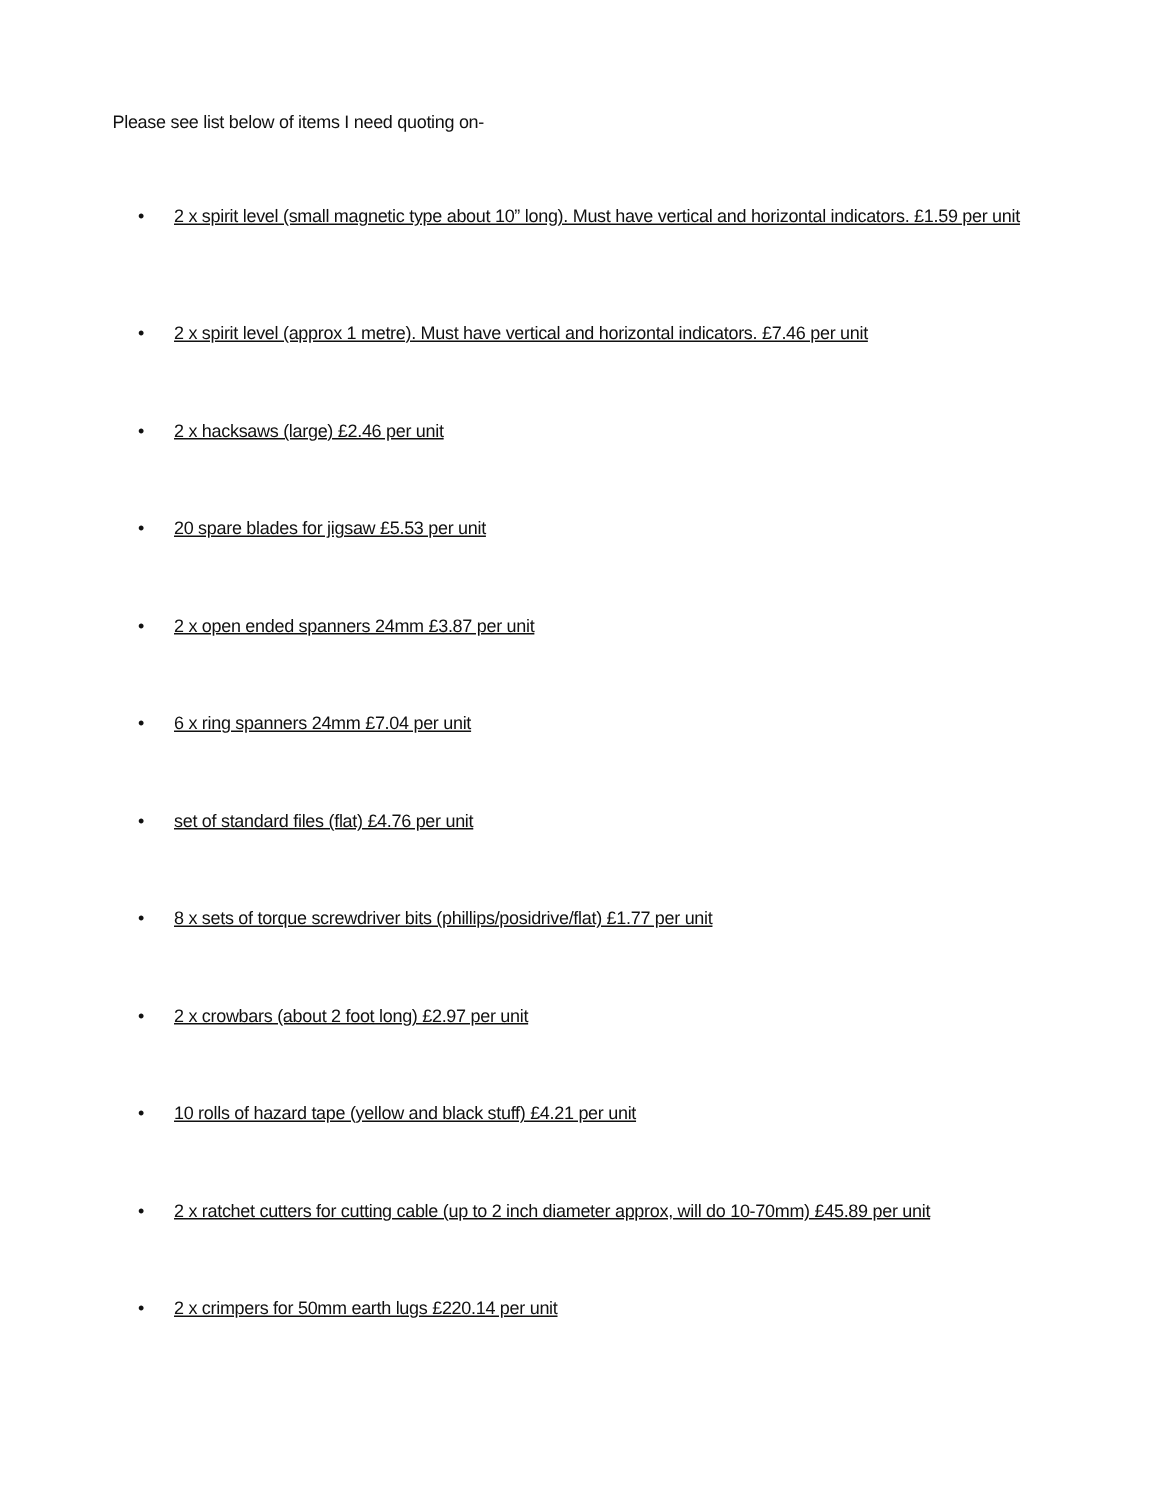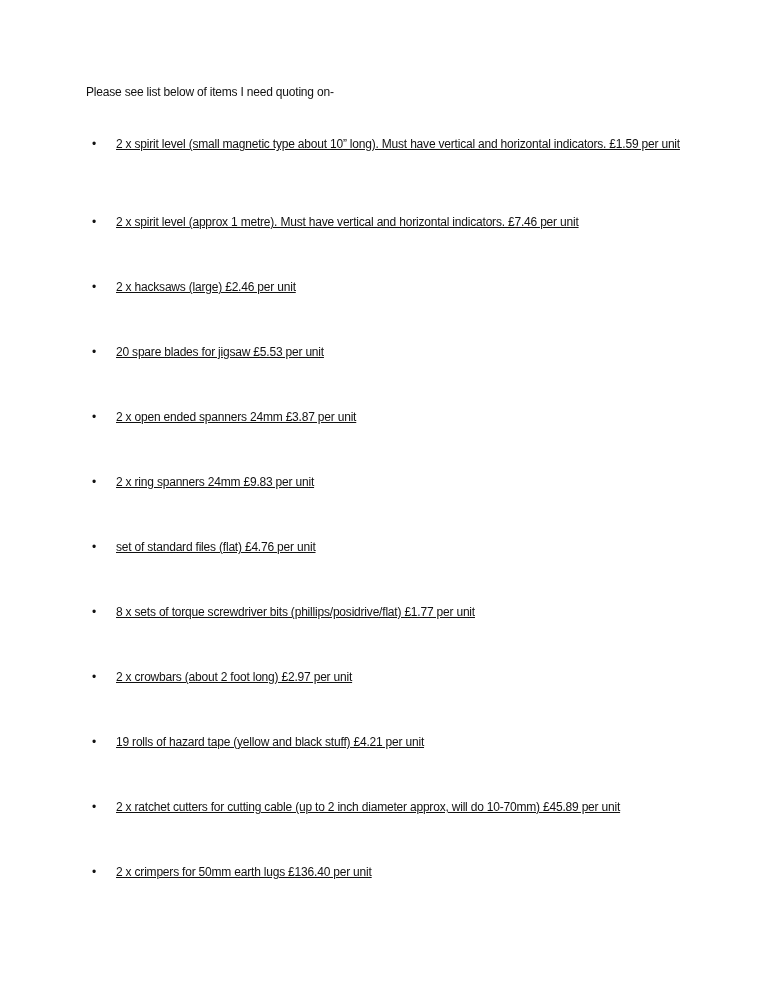--- a/index.html
+++ b/index.html
@@ -20,21 +20,21 @@
     width: 24px; flex: 0 0 24px; font-size: 12px; line-height: 15px;
   }
   .text {
     flex: 1; letter-spacing: -0.2px; text-decoration: underline;
   }
 </style>
 </head>
 <body>
 
 <div>
-  <p class="intro" style="margin:15px">Please see list below of items I need quoting on-</p>
+  <p class="intro" style="margin:4px">Please see list below of items I need quoting on-</p>
 
   <div class="item" style="top:137px">
     <span class="bullet">•</span>
     <span class="text">2 x spirit level (small magnetic type about 10” long). Must have vertical and horizontal indicators. £1.59 per unit</span>
   </div>
   <div class="item" style="top:215px">
     <span class="bullet">•</span>
     <span class="text">2 x spirit level (approx 1 metre). Must have vertical and horizontal indicators. £7.46 per unit</span>
   </div>
   <div class="item" style="top:280px">
@@ -44,39 +44,39 @@
   <div class="item" style="top:345px">
     <span class="bullet">•</span>
     <span class="text">20 spare blades for jigsaw £5.53 per unit</span>
   </div>
   <div class="item" style="top:410px">
     <span class="bullet">•</span>
     <span class="text">2 x open ended spanners 24mm £3.87 per unit</span>
   </div>
   <div class="item" style="top:475px">
     <span class="bullet">•</span>
-    <span class="text">2 x ring spanners 24mm £9.83 per unit</span>
+    <span class="text">6 x ring spanners 24mm £7.04 per unit</span>
   </div>
   <div class="item" style="top:540px">
     <span class="bullet">•</span>
     <span class="text">set of standard files (flat) £4.76 per unit</span>
   </div>
   <div class="item" style="top:605px">
     <span class="bullet">•</span>
     <span class="text">8 x sets of torque screwdriver bits (phillips/posidrive/flat) £1.77 per unit</span>
   </div>
   <div class="item" style="top:670px">
     <span class="bullet">•</span>
     <span class="text">2 x crowbars (about 2 foot long) £2.97 per unit</span>
   </div>
   <div class="item" style="top:735px">
     <span class="bullet">•</span>
-    <span class="text">19 rolls of hazard tape (yellow and black stuff) £4.21 per unit</span>
+    <span class="text">10 rolls of hazard tape (yellow and black stuff) £4.21 per unit</span>
   </div>
   <div class="item" style="top:800px">
     <span class="bullet">•</span>
     <span class="text">2 x ratchet cutters for cutting cable (up to 2 inch diameter approx, will do 10-70mm) £45.89 per unit</span>
   </div>
   <div class="item" style="top:865px">
     <span class="bullet">•</span>
-    <span class="text">2 x crimpers for 50mm earth lugs £136.40 per unit</span>
+    <span class="text">2 x crimpers for 50mm earth lugs £220.14 per unit</span>
   </div>
 </div>
 
 </body></html>

